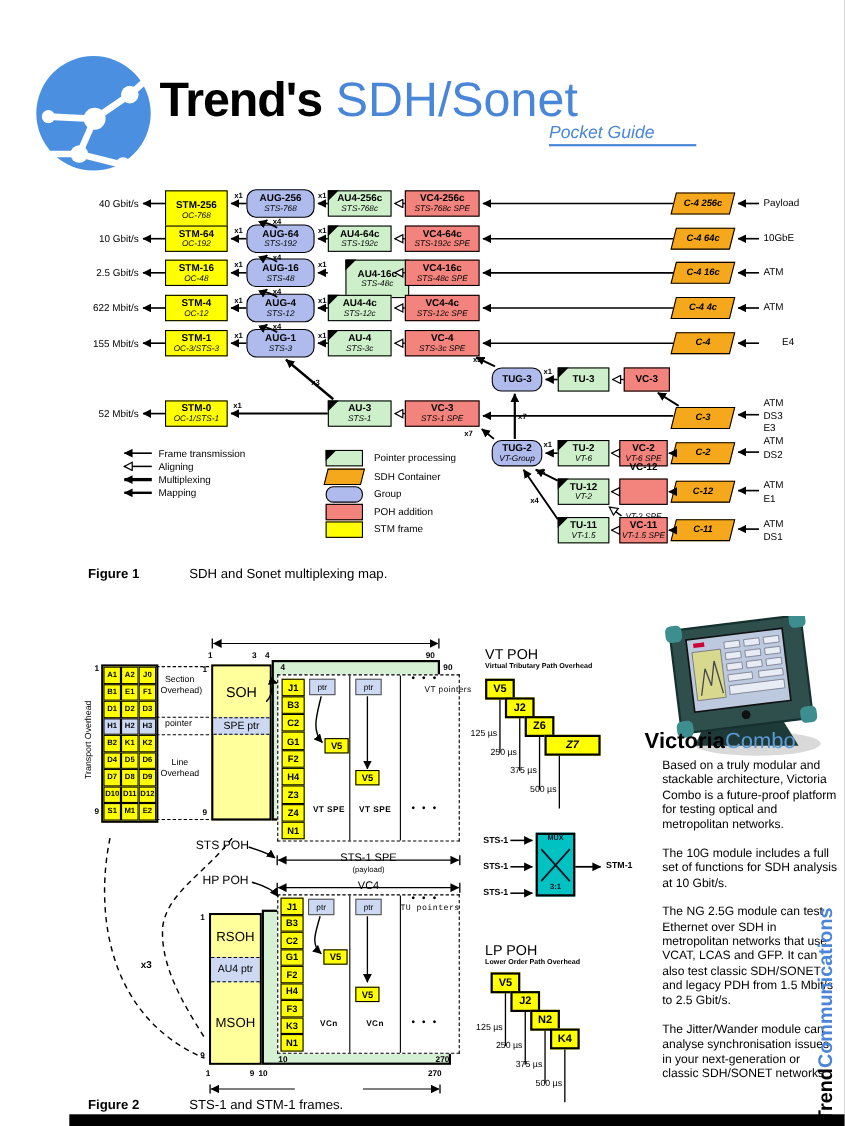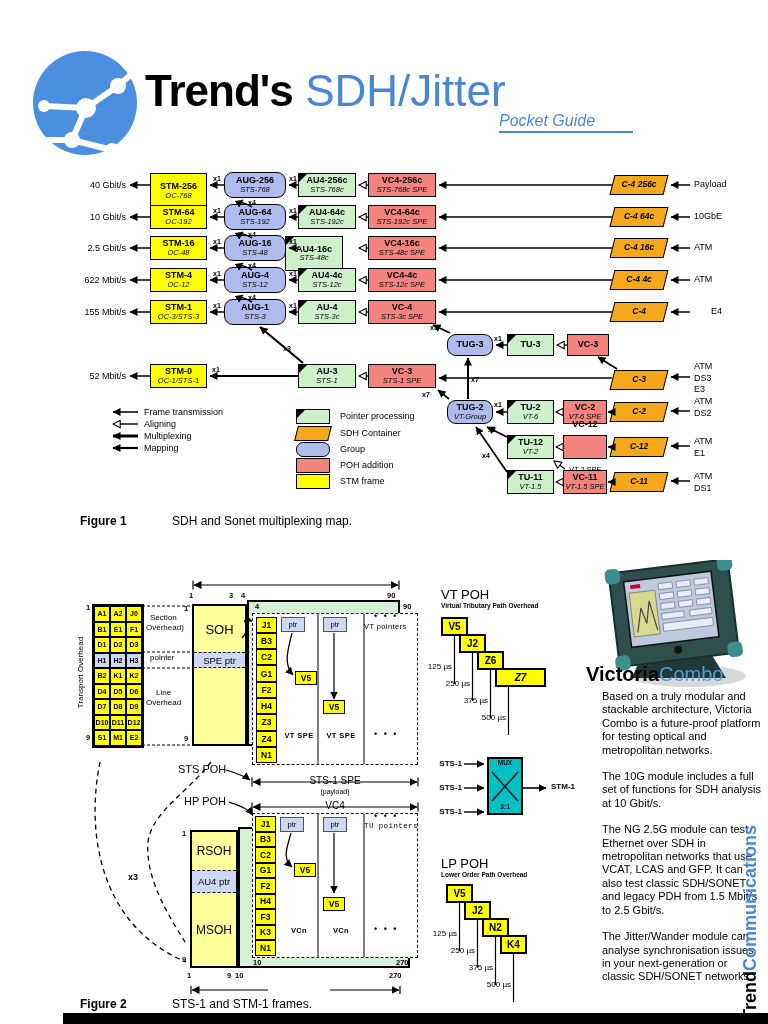--- a/index.html
+++ b/index.html
@@ -46,21 +46,21 @@
       <circle cx="56" cy="60" r="10"></circle>
         <circle cx="88" cy="38" r="8"></circle>
         <circle cx="14" cy="58" r="6"></circle>
       <circle cx="42" cy="92" r="8"></circle>
         <circle cx="82" cy="102" r="7"></circle>
         <circle cx="106" cy="22" r="6"></circle>
     </g>
   </svg>
   <div class="abs" style="left:145px;top:66px;white-space:nowrap;">
     <span style="font-size:44px;font-weight:900;letter-spacing:-1px;">Trend's</span>
-    <span style="font-size:44px;font-weight:500;color:#4a86d8;margin-left:8px;">SDH/Jitter</span>
+    <span style="font-size:44px;font-weight:500;color:#4a86d8;margin-left:8px;">SDH/Sonet</span>
   </div>
   <div class="abs" style="left:499px;top:112px;font-size:16px;font-style:italic;color:#4a86d8;">Pocket Guide</div>
   <div class="abs" style="left:499px;top:131px;width:134px;height:2px;background:#4a86d8;"></div>
 
   <div id="f1">
       <div class="node k-stm" style="left: 150px; top: 173px; width: 57px; height: 36px;">
         <span class="l1">STM-256</span>
         <span class="l2">OC-768</span>
       </div>
       <div class="node k-stm" style="left: 150px; top: 205px; width: 57px; height: 24px;">
@@ -106,21 +106,21 @@
       <div class="node k-au" style="left: 298px; top: 173px; width: 58px; height: 24px;">
         <div class="corner" style=""></div>
         <span class="l1">AU4-256c</span>
         <span class="l2">STS-768c</span>
       </div>
       <div class="node k-au" style="left: 298px; top: 205px; width: 58px; height: 24px;">
         <div class="corner" style=""></div>
         <span class="l1">AU4-64c</span>
         <span class="l2">STS-192c</span>
       </div>
-      <div class="node k-au" style="left: 285px; top: 236px; width: 58px; height: 35px;">
+      <div class="node k-au" style="left: 314px; top: 236px; width: 58px; height: 35px;">
         <div class="corner" style=""></div>
         <span class="l1">AU4-16c</span>
         <span class="l2">STS-48c</span>
       </div>
       <div class="node k-au" style="left: 298px; top: 268px; width: 58px; height: 24px;">
         <div class="corner" style=""></div>
         <span class="l1">AU4-4c</span>
         <span class="l2">STS-12c</span>
       </div>
       <div class="node k-au" style="left: 298px; top: 300px; width: 58px; height: 24px;">
@@ -359,21 +359,21 @@
       <div class="cell" style="left: 256px; top: 698px; width: 21px; height: 16.3px; font-size: 8.5px;">H4</div>
       <div class="cell" style="left: 256px; top: 714.3px; width: 21px; height: 16.3px; font-size: 8.5px;">Z3</div>
       <div class="cell" style="left: 256px; top: 730.6px; width: 21px; height: 16.3px; font-size: 8.5px;">Z4</div>
       <div class="cell" style="left: 256px; top: 746.9px; width: 21px; height: 16.3px; font-size: 8.5px;">N1</div>
     </div>
   <div class="boxlabel" style="left:281px;top:617px;width:24px;height:15px;background:#cdd9f2;border:1.4px solid #555;font-size:7.5px;">ptr</div>
   <div class="boxlabel" style="left:323px;top:617px;width:24px;height:15px;background:#cdd9f2;border:1.4px solid #555;font-size:7.5px;">ptr</div>
   <div class="boxlabel" style="left:295px;top:671px;width:22px;height:14px;background:#ffff00;border:1.6px solid #000;font-size:8.5px;font-weight:bold;">V5</div>
   <div class="boxlabel" style="left:323px;top:700px;width:22px;height:14px;background:#ffff00;border:1.6px solid #000;font-size:8.5px;font-weight:bold;">V5</div>
   <div class="dots" style="left:374px;top:611px;">• • •</div>
-  <div class="smallcap" style="left:364px;top:622px;font-weight:normal;">VT pointers</div>
+  <div class="smallcap" style="left:364px;top:622px;font-weight:normal;padding-left:22px;">VT pointers</div>
   <div class="smallcap" style="left:279px;top:731px;width:40px;text-align:center;">VT SPE</div>
   <div class="smallcap" style="left:321px;top:731px;width:40px;text-align:center;">VT SPE</div>
   <div class="dots" style="left:374px;top:729px;">• • •</div>
 
   <div class="abs" style="left:178px;top:763px;font-size:11px;">STS POH</div>
   <div class="chip" style="left:297px;top:775px;width:76px;">STS-1 SPE</div>
   <div class="abs" style="left:305px;top:788px;width:60px;text-align:center;font-size:7px;">(payload)</div>
   <div class="abs" style="left:184px;top:795px;font-size:11px;">HP POH</div>
   <div class="chip" style="left:317px;top:800px;width:36px;">VC4</div>
   <div class="abs" style="left:128px;top:872px;font-size:9px;font-weight:bold;">x3</div>

